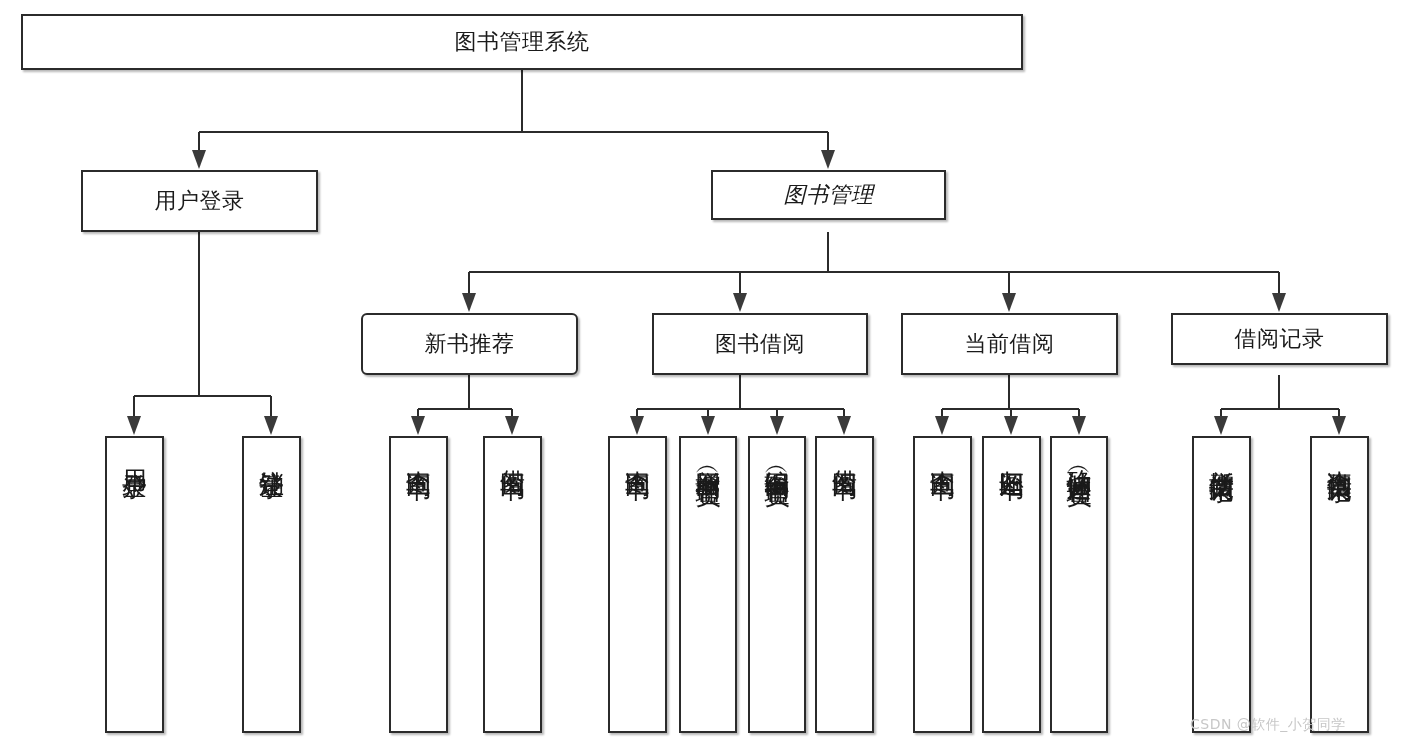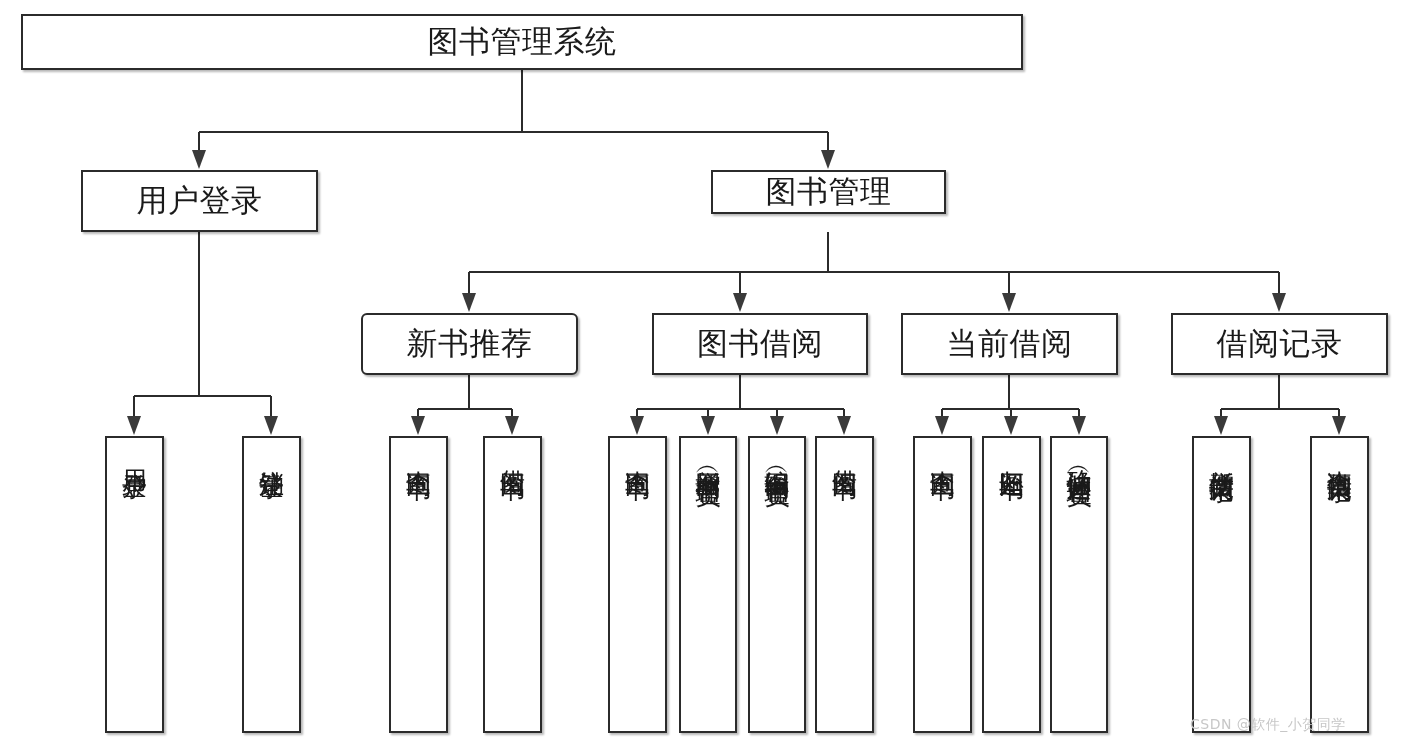--- a/index.html
+++ b/index.html
@@ -38,21 +38,21 @@
   }
   .node-label {
     color: #1a1a1a;
     font-family: "DejaVu Sans", "Liberation Sans", sans-serif;
     text-align: center;
     line-height: 1.08;
     white-space: pre;
     letter-spacing: 0.5px;
   }
   .node-horizontal .node-label {
-    font-size: 31px;
+    font-size: 22px;
   }
   .node-vertical {
     align-items: flex-start;
     padding-top: 12px;
   }
   .node-vertical .node-label {
     writing-mode: vertical-rl;
     text-orientation: upright;
     font-size: 25px;
     letter-spacing: 2px;
@@ -128,33 +128,33 @@
       <line x1="1339" y1="409" x2="1339" y2="418" stroke="#2b2b2b" stroke-width="2.4" shape-rendering="crispEdges"></line>
       <path d="M 1332 416 L 1346 416 L 1339 435 Z" fill="#3a3a3a"></path>
     </svg>
   <div id="node-layer">
       <div class="node-box node-horizontal" style="left: 21px; top: 14px; width: 1002px; height: 56px;">
         <span class="node-label">图书管理系统</span>
       </div>
       <div class="node-box node-horizontal" style="left: 81px; top: 170px; width: 237px; height: 62px;">
         <span class="node-label">用户登录</span>
       </div>
-      <div class="node-box node-horizontal" style="left: 711px; top: 170px; width: 235px; height: 44px;">
+      <div class="node-box node-horizontal" style="left: 711px; top: 170px; width: 235px; height: 50px; font-style: italic;">
         <span class="node-label">图书管理</span>
       </div>
       <div class="node-box node-horizontal" style="left: 361px; top: 313px; width: 217px; height: 62px; border-radius: 6px;">
         <span class="node-label">新书推荐</span>
       </div>
       <div class="node-box node-horizontal" style="left: 652px; top: 313px; width: 216px; height: 62px;">
         <span class="node-label">图书借阅</span>
       </div>
       <div class="node-box node-horizontal" style="left: 901px; top: 313px; width: 217px; height: 62px;">
         <span class="node-label">当前借阅</span>
       </div>
-      <div class="node-box node-horizontal" style="left: 1171px; top: 313px; width: 217px; height: 62px;">
+      <div class="node-box node-horizontal" style="left: 1171px; top: 313px; width: 217px; height: 52px;">
         <span class="node-label">借阅记录</span>
       </div>
       <div class="node-box node-vertical" style="left: 105px; top: 436px; width: 59px; height: 297px;">
         <span class="node-label">用户登录</span>
       </div>
       <div class="node-box node-vertical" style="left: 242px; top: 436px; width: 59px; height: 297px;">
         <span class="node-label">注销登录</span>
       </div>
       <div class="node-box node-vertical" style="left: 389px; top: 436px; width: 59px; height: 297px;">
         <span class="node-label">查询图书</span>

